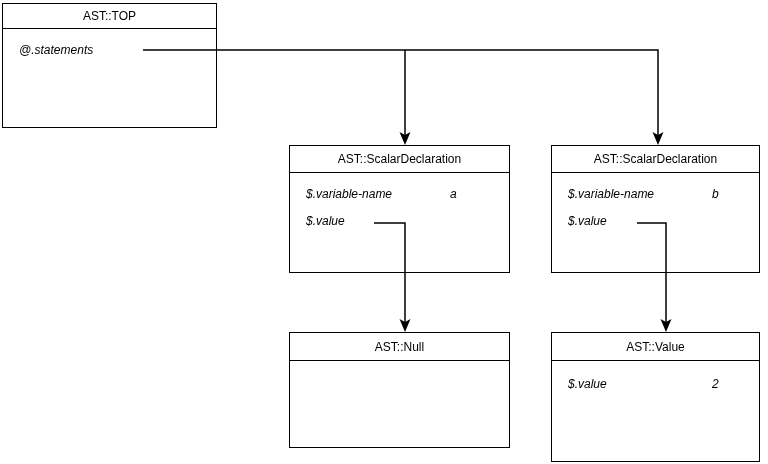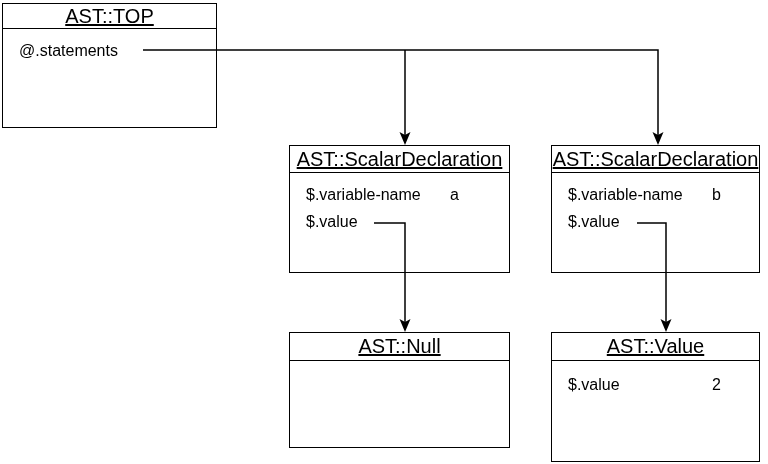--- a/index.html
+++ b/index.html
@@ -24,32 +24,32 @@
     box-sizing: border-box;
     border: 1.5px solid #000000;
     background: #ffffff;
     z-index: 1;
   }
   .node-header {
     display: flex;
     align-items: center;
     justify-content: center;
     border-bottom: 1.5px solid #000000;
-    font-size: 20px;
+    font-size: 12px;
     white-space: nowrap;
     overflow: hidden;
-    text-decoration: underline;
   }
   .node-body { position: relative; }
   .attr-row {
     position: relative;
     height: 27px;
     line-height: 27px;
-    font-size: 16px;
+    font-size: 12px;
     white-space: nowrap;
+    font-style: italic;
   }
   .attr-name  { padding-left: 16px; }
   .attr-value { position: absolute; left: 160px; top: 0; }
 
   
   .node-top      { left: 2px;   top: 3px;   width: 215px; height: 125px; }
   .node-top      .node-header { height: 24px; }
   .node-top      .node-body   { padding-top: 8px; }
 
   .node-scalar-a { left: 289px; top: 145px; width: 221px; height: 128px; }

